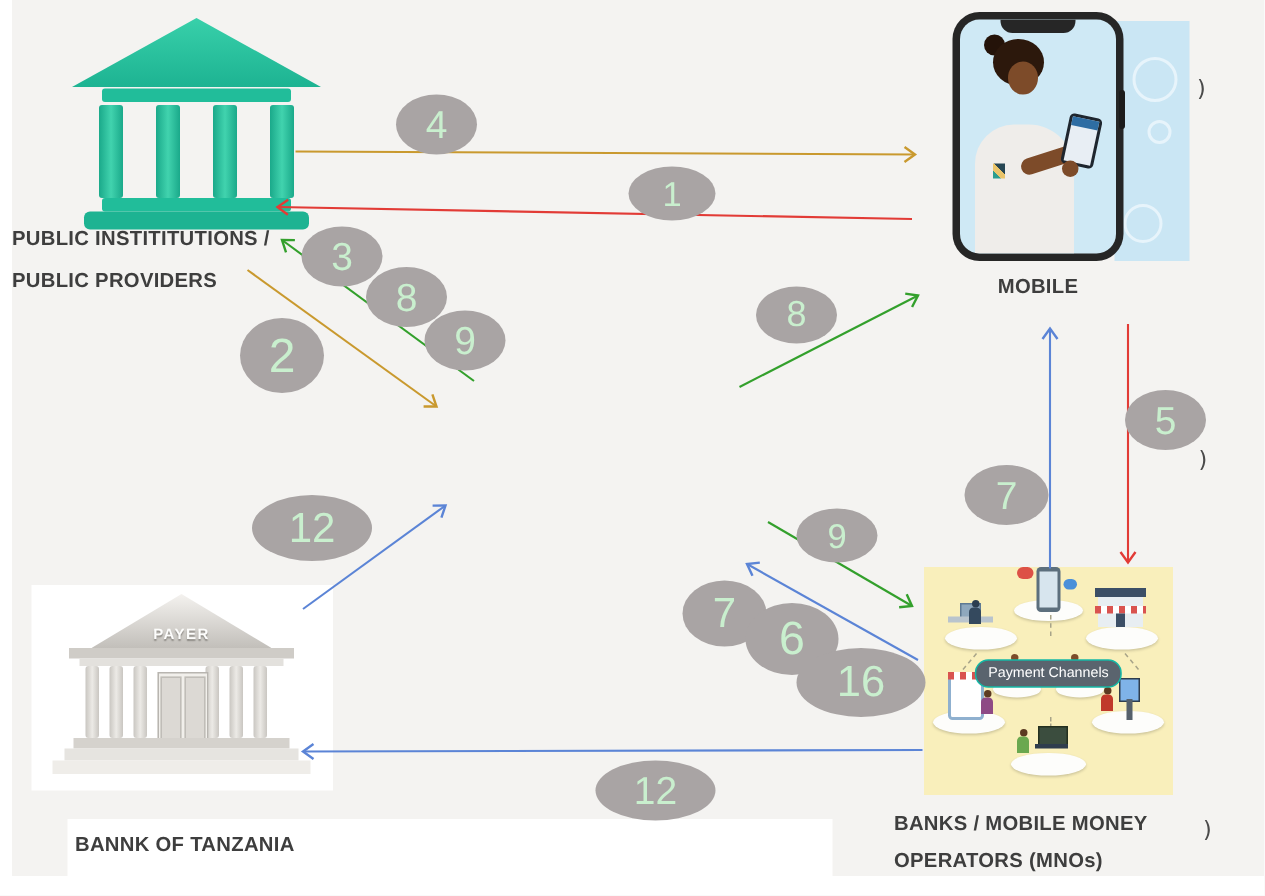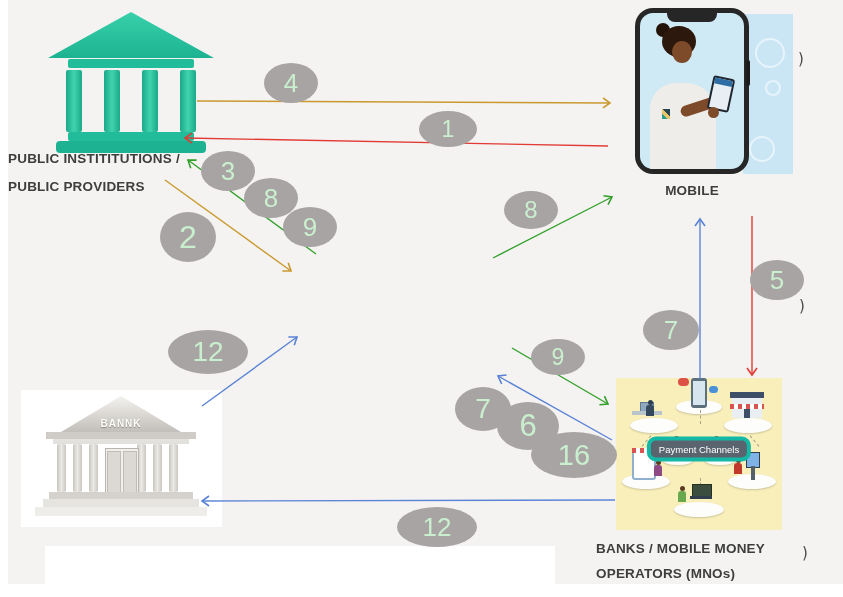--- a/index.html
+++ b/index.html
@@ -69,21 +69,21 @@
   .bot-door{position:absolute;left:84px;top:58px;width:32px;height:44px;background:#f1efeb;border:1px solid #b8b5b0;display:flex;gap:2px;justify-content:center;padding-top:2px;}
   .bot-door-panel{width:12px;height:40px;background:#dcd9d4;border:1px solid #c0bdb8;}
   .bot-band3{position:absolute;left:28px;top:102px;width:144px;height:7px;background:#d5d2cd;}
   .bot-step1{position:absolute;left:22px;top:109px;width:156px;height:8px;background:#e6e4e0;}
   .bot-step2{position:absolute;left:14px;top:117px;width:172px;height:9px;background:#efede9;}
 
   
   .mnos{position:absolute;left:616px;top:378px;width:166px;height:152px;background:#f9efbb;overflow:hidden;}
   .platform{position:absolute;border-radius:50%;background:#fdfdfb;box-shadow:0 1px 2px rgba(0,0,0,.18);}
   .mn-banner{position:absolute;left:50%;top:47%;transform:translate(-50%,-50%);
-    background:#5a646e;color:#ffffff;font-size:9.5px;padding:3px 8px;border-radius:9px;border:4px solid #14b8a6;white-space:nowrap;z-index:3;}
+    background:#5a646e;color:#ffffff;font-size:9.5px;padding:3px 8px;border-radius:9px;border:1px solid #14b8a6;white-space:nowrap;z-index:3;}
   .mn-phone{position:absolute;left:75px;top:0px;width:16px;height:30px;background:#5c6f7d;border-radius:3px;z-index:2;}
   .mn-phone-scr{position:absolute;left:2px;top:3px;width:12px;height:24px;background:#d7e5ee;}
   .mn-bub-r{position:absolute;left:62px;top:0px;width:11px;height:8px;border-radius:5px;background:#dd5146;z-index:2;}
   .mn-bub-b{position:absolute;left:93px;top:8px;width:9px;height:7px;border-radius:4px;background:#4a90d9;z-index:2;}
   .mn-monitor{position:absolute;left:24px;top:24px;width:12px;height:9px;background:#8fa8bd;border:1px solid #5f7a93;z-index:2;}
   .mn-desk{position:absolute;left:16px;top:33px;width:30px;height:4px;background:#b9c4cd;z-index:2;}
   .mn-person{position:absolute;z-index:2;}
   .mn-head{width:5px;height:5px;border-radius:50%;margin:0 auto;}
   .mn-body{width:8px;height:11px;border-radius:3px 3px 0 0;}
   .mn-store{position:absolute;left:116px;top:20px;width:30px;height:20px;background:#e8eef2;z-index:2;}
@@ -152,38 +152,39 @@
         <div class="notch"></div>
       </div>
       <div class="side-btn"></div>
     </div>
   </div>
   <div class="lbl" style="left:635px;top:183px;width:114px;text-align:center;">MOBILE</div>
 
 
   <div class="bot">
     <div class="bot-roof">
-      <span class="bot-sign">BANNK</span>
+      <span class="bot-sign">PAYER</span>
     </div>
     <div class="bot-band1"></div>
     <div class="bot-band2"></div>
     <div class="bot-col" style="left:36px;"></div>
     <div class="bot-col" style="left:52px;"></div>
     <div class="bot-col" style="left:68px;"></div>
     <div class="bot-col" style="left:116px;"></div>
     <div class="bot-col" style="left:132px;"></div>
     <div class="bot-col" style="left:148px;"></div>
     <div class="bot-door">
       <div class="bot-door-panel"></div>
       <div class="bot-door-panel"></div>
     </div>
     <div class="bot-band3"></div>
     <div class="bot-step1"></div>
     <div class="bot-step2"></div>
   </div>
+  <div class="lbl" style="left:50px;top:555px;">BANNK OF TANZANIA</div>
 
   <div class="mnos">
     <div class="mn-dash" style="left:84px;top:32px;height:14px;"></div>
     <div class="mn-dash" style="left:84px;top:100px;height:16px;"></div>
     <div class="mn-dash" style="left:30px;top:56px;height:14px;transform:rotate(40deg);"></div>
     <div class="mn-dash" style="left:138px;top:56px;height:14px;transform:rotate(-40deg);"></div>
 
     <div class="platform" style="left:14px;top:40px;width:48px;height:15px;"></div>
     <div class="platform" style="left:60px;top:22px;width:46px;height:14px;"></div>
     <div class="platform" style="left:108px;top:40px;width:48px;height:15px;"></div>

